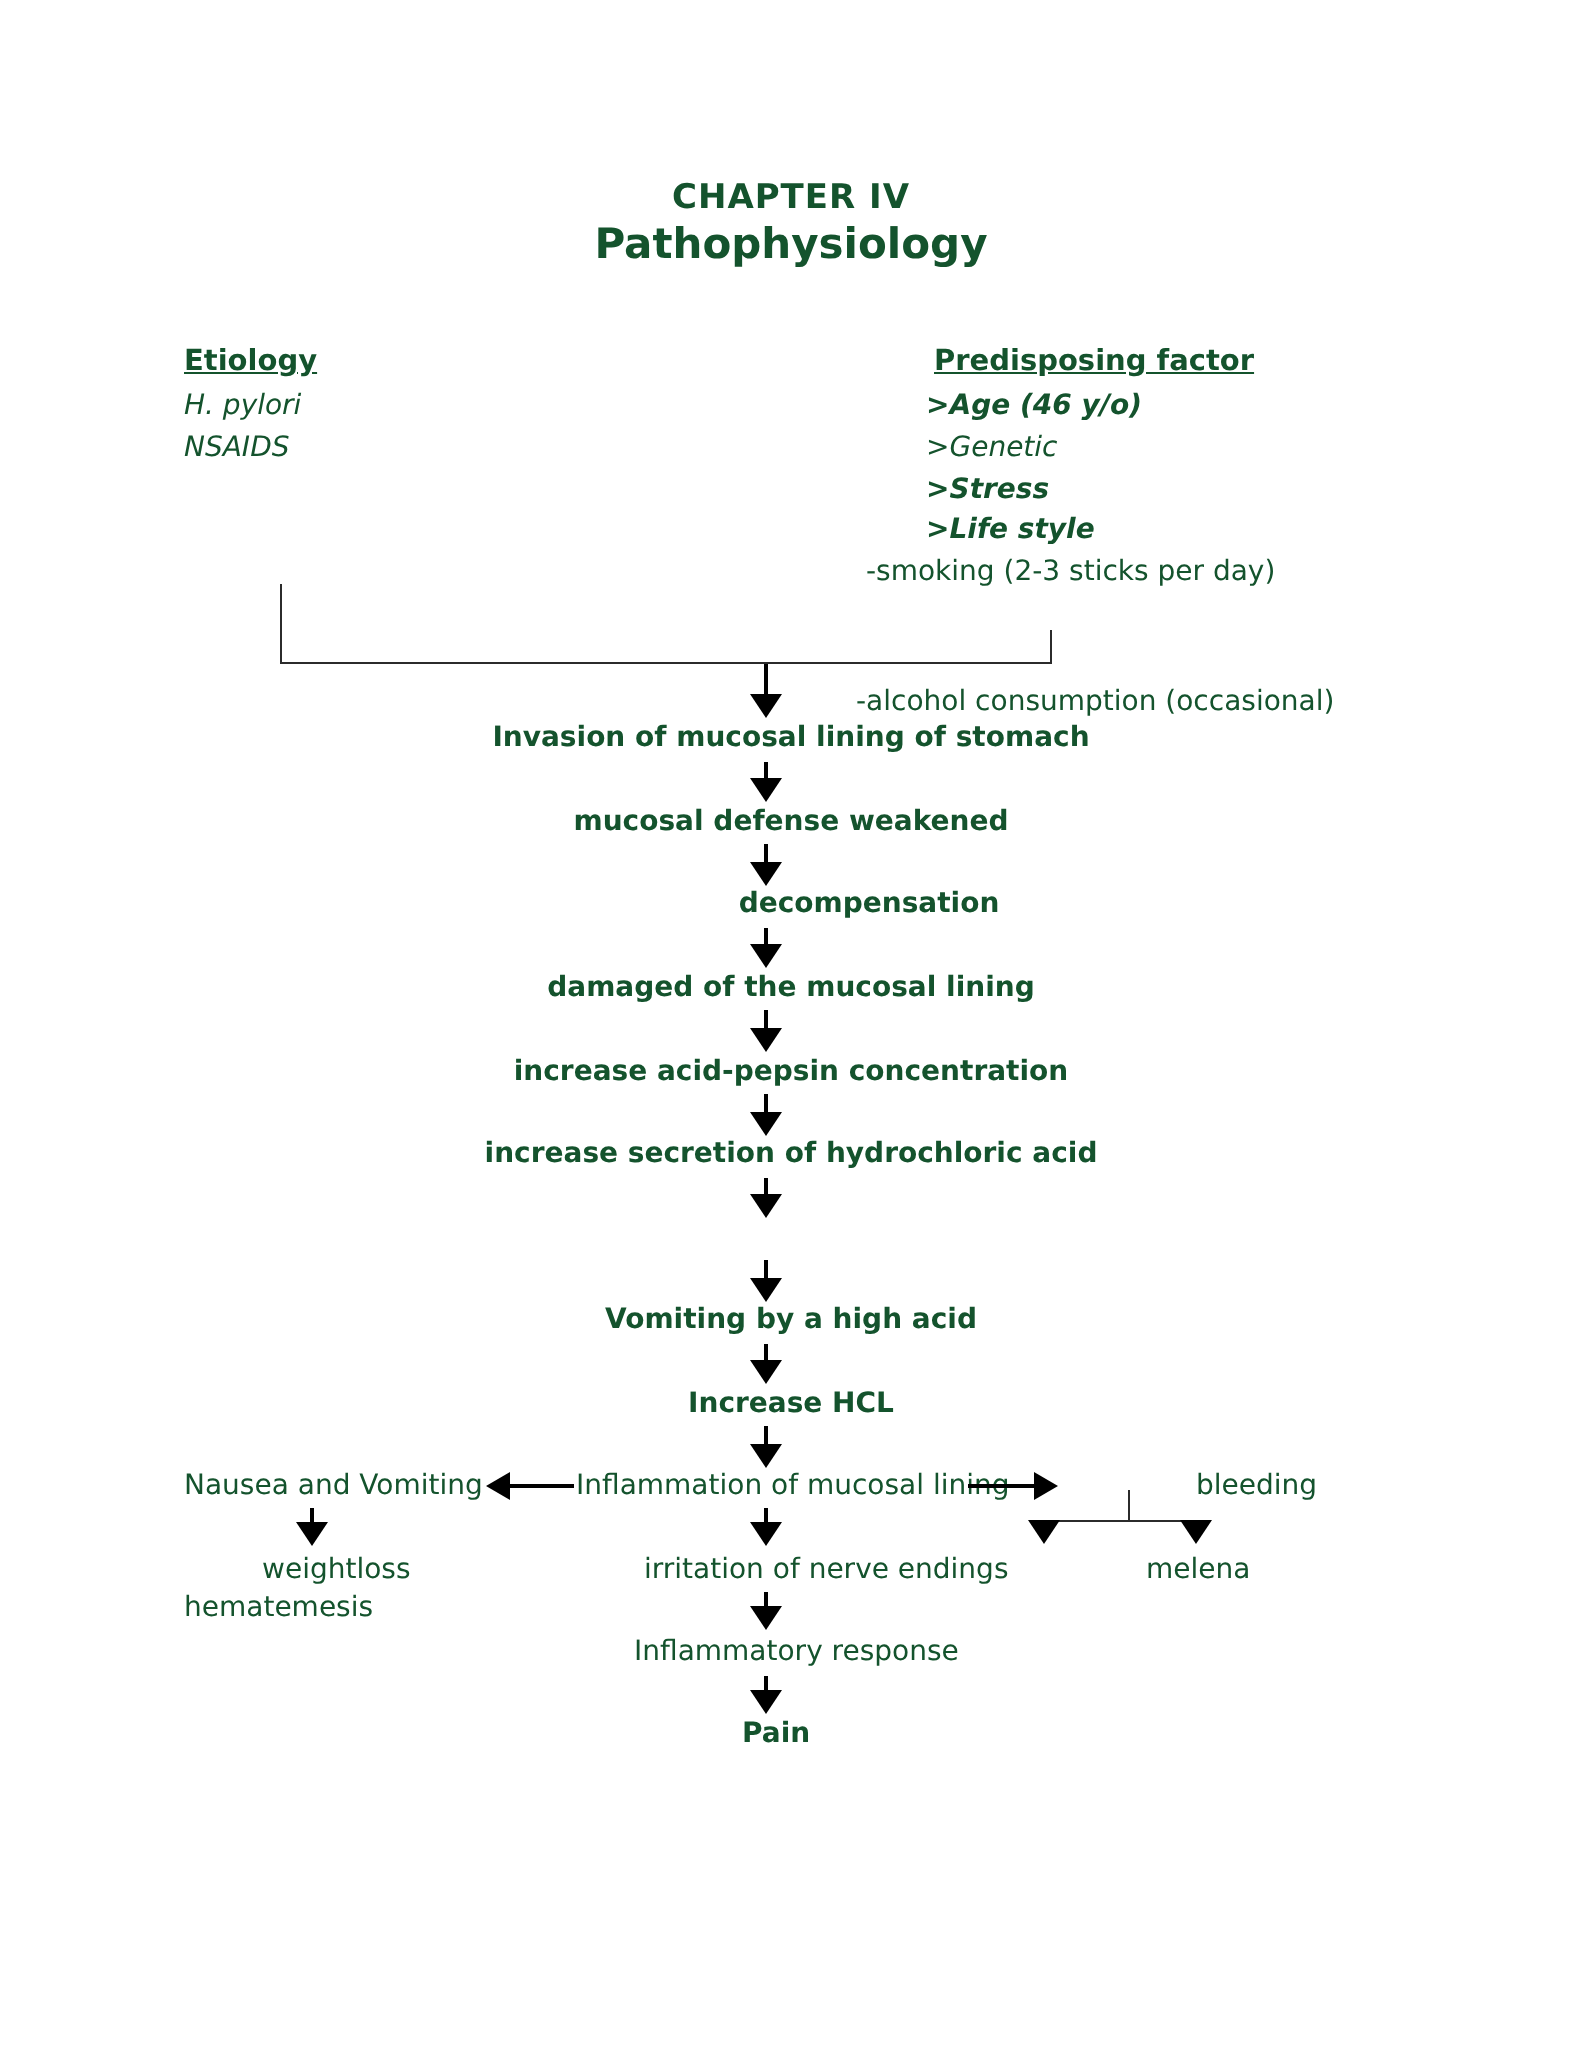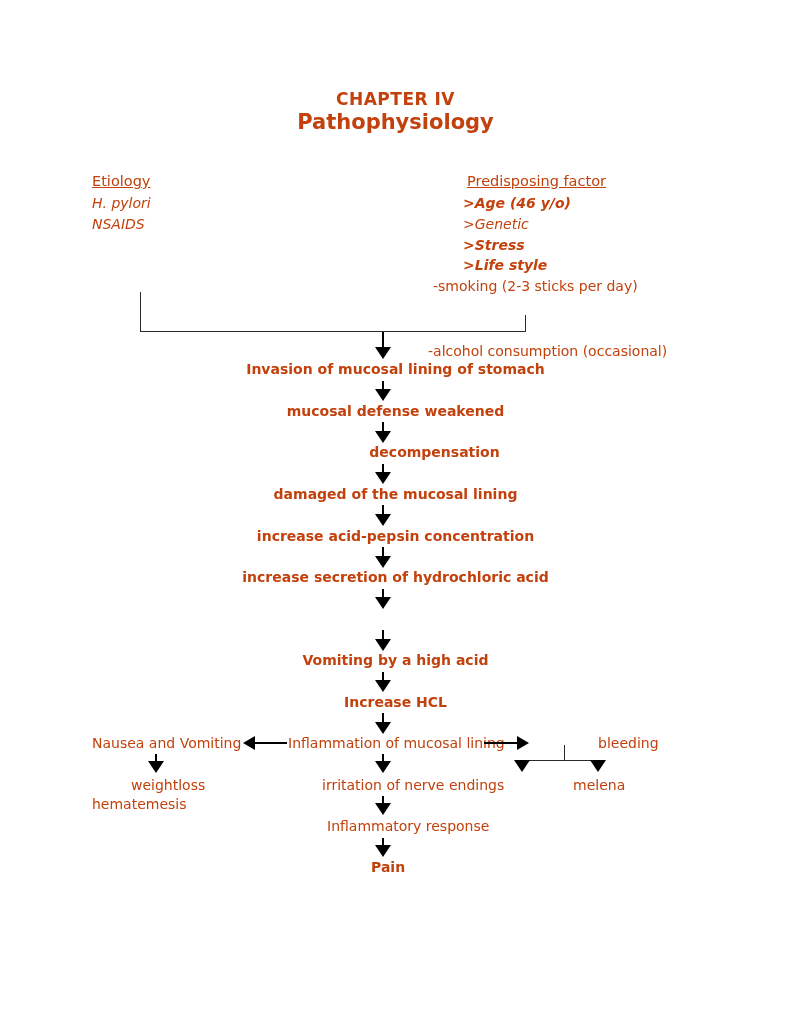--- a/index.html
+++ b/index.html
@@ -1,25 +1,25 @@
 <!DOCTYPE html>
 <html><head>
 <meta charset="utf-8">
 <style>
   html,body{margin:0;padding:0;background:#fff;}
   .page{
     position:relative;width:758px;height:1023px;background:#ffffff;
     font-family:"DejaVu Sans","Liberation Sans",sans-serif;
-    color:#c2410c;overflow:hidden;
+    color:#14532d;overflow:hidden;
   }
   .t{position:absolute;font-size:14px;line-height:17px;white-space:nowrap;}
   .center{left:0;width:791px;text-align:center;font-weight:bold;}
   .chapter{top:91px;font-size:17px;font-weight:bold;letter-spacing:.5px;}
   .doctitle{top:114px;font-size:21px;font-weight:bold;}
-  .colhead{font-size:14.5px;font-weight:normal;text-decoration:underline;}
+  .colhead{font-size:14.5px;font-weight:bold;text-decoration:underline;}
   .it{font-style:italic;}
   .bi{font-style:italic;font-weight:bold;}
   .b{font-weight:bold;}
   
   .vline{position:absolute;width:1px;background:#2b2b2b;}
   .hline{position:absolute;height:1px;background:#2b2b2b;}
   .stem{position:absolute;width:2px;background:#000;}
   .alinex{position:absolute;height:2px;background:#000;}
   .head-down{position:absolute;width:0;height:0;
     border-left:8px solid transparent;border-right:8px solid transparent;
@@ -107,19 +107,19 @@
   <div class="head-down" style="left:514px;top:760px;"></div>
   <div class="head-down" style="left:590px;top:760px;"></div>
 
   <div class="t" style="left:131px;top:777px;">weightloss</div>
   <div class="t" style="left:322px;top:777px;">irritation of nerve endings</div>
   <div class="t" style="left:573px;top:777px;">melena</div>
   <div class="t" style="left:92px;top:796px;">hematemesis</div>
 
   <div class="stem" style="left:382px;top:796px;height:8px;"></div>
   <div class="head-down" style="left:375px;top:803px;"></div>
-  <div class="t" style="left:327px;top:818px;text-align:center;">Inflammatory response</div>
+  <div class="t" style="left:317px;top:818px;text-align:center;">Inflammatory response</div>
 
   <div class="stem" style="left:382px;top:838px;height:8px;"></div>
   <div class="head-down" style="left:375px;top:845px;"></div>
   <div class="t b" style="left:371px;top:859px;">Pain</div>
 
 </div>
 
 </body></html>

